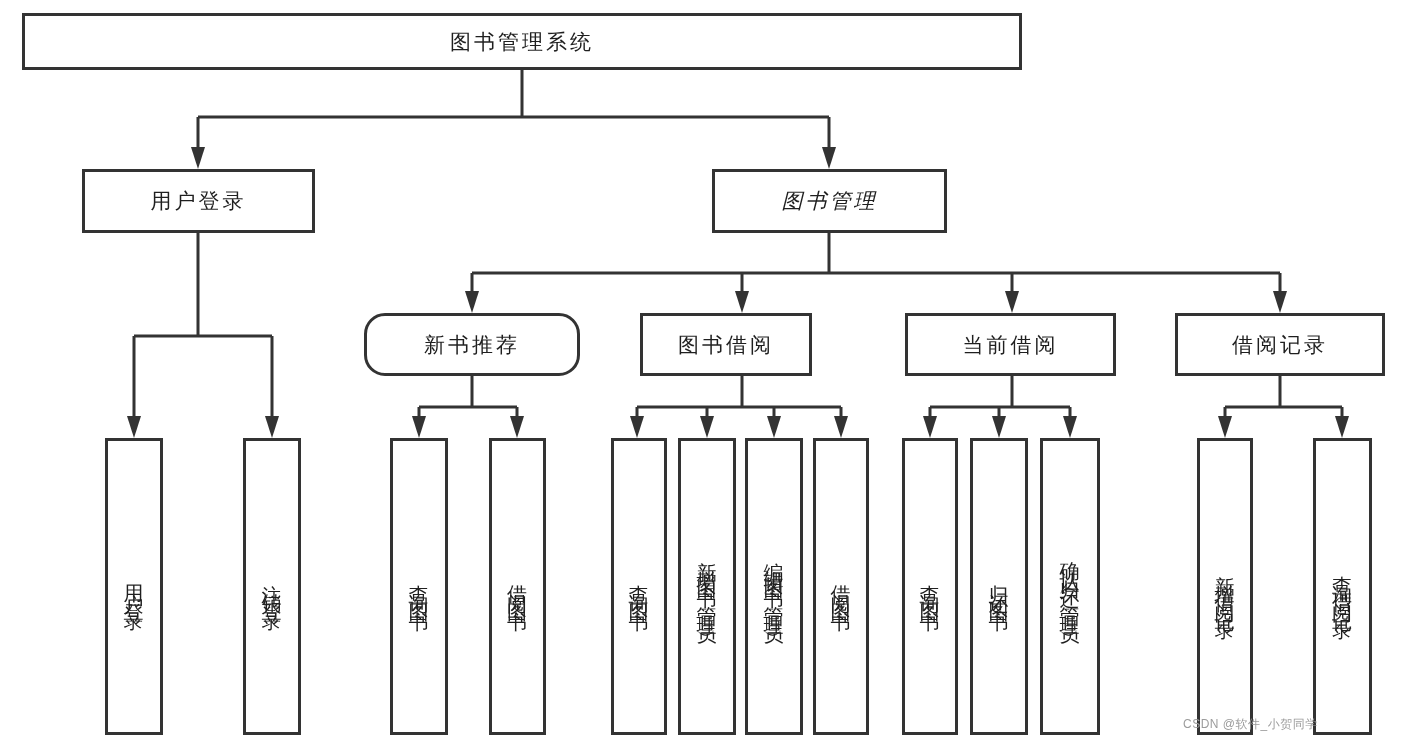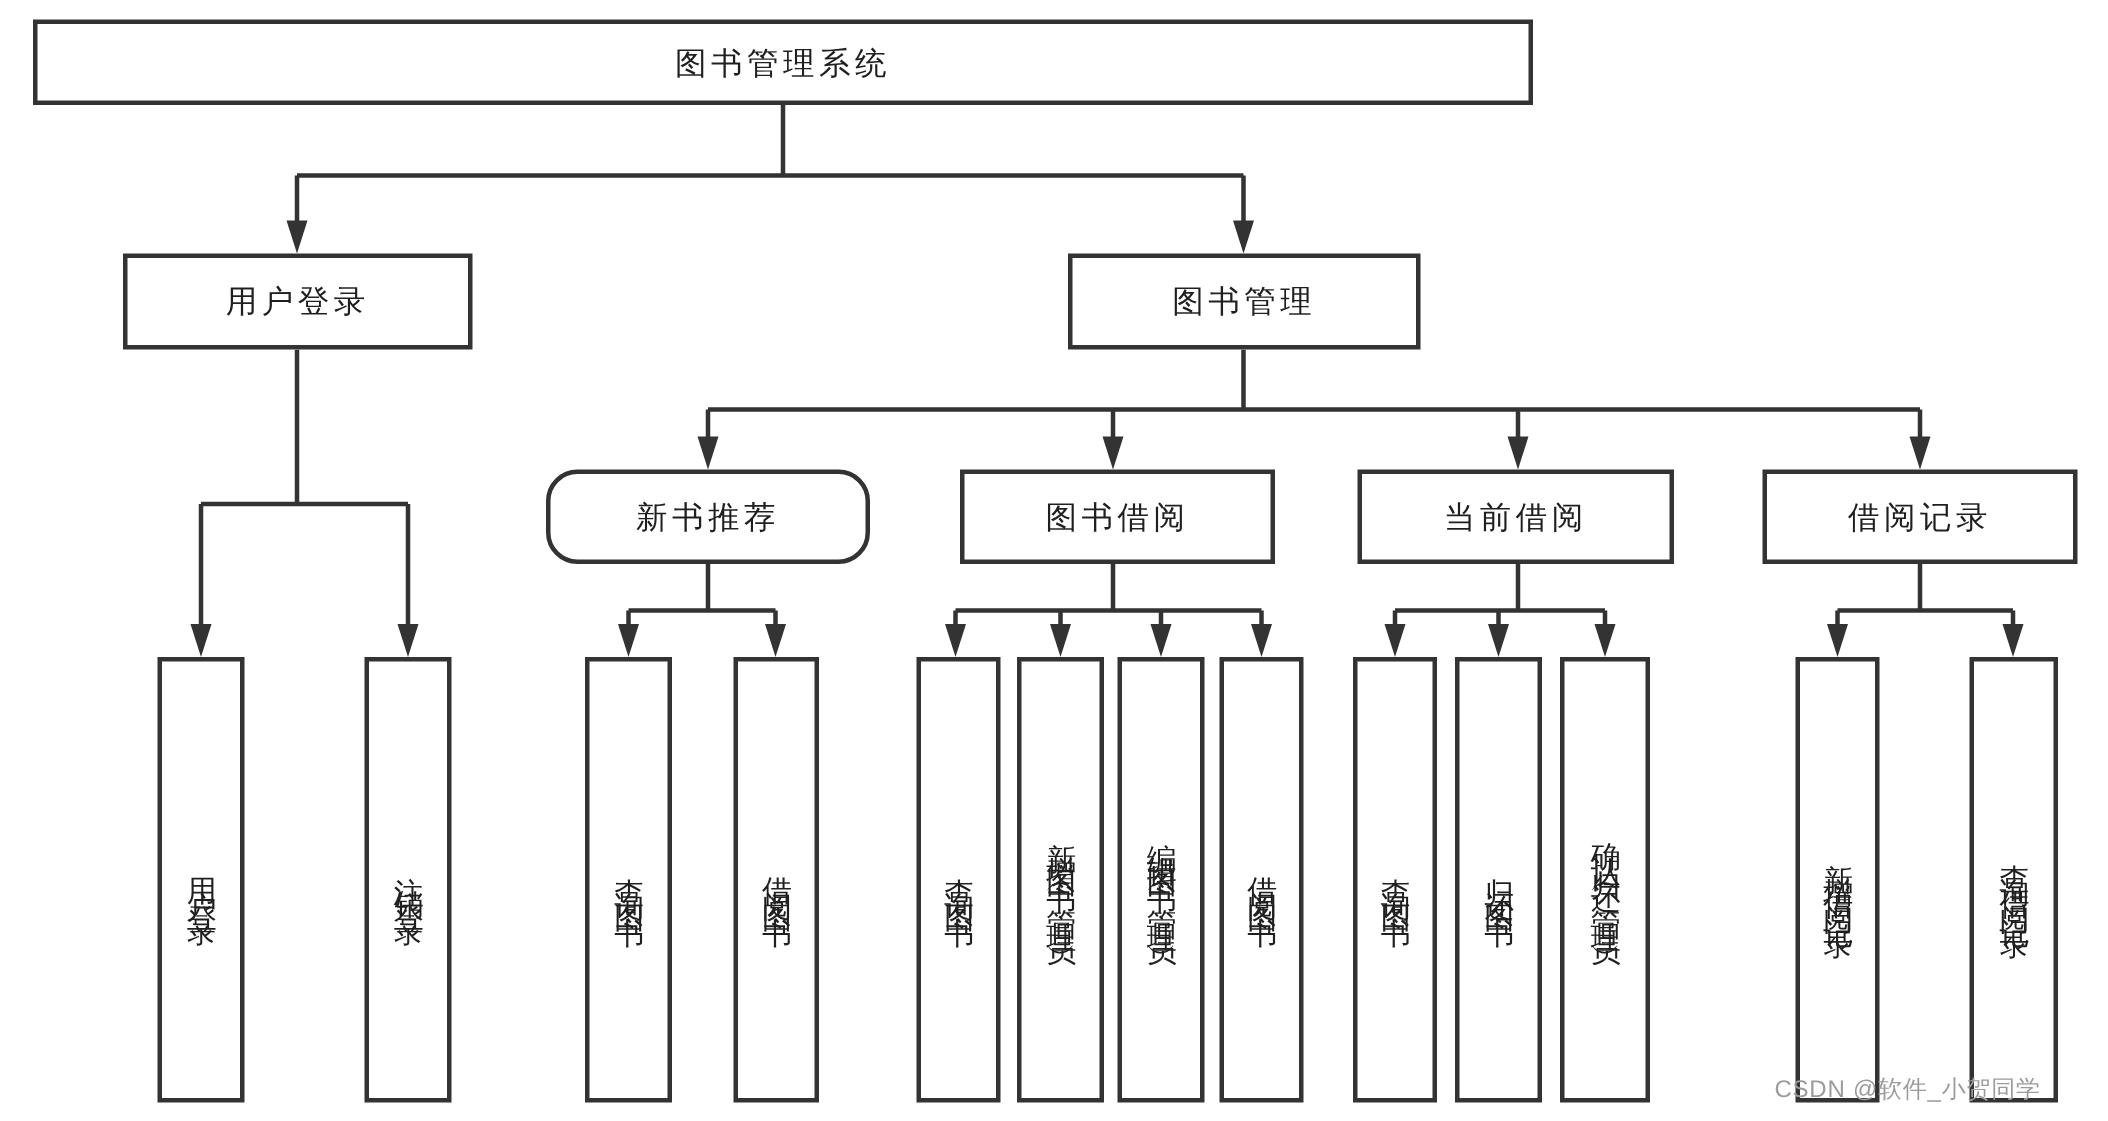--- a/index.html
+++ b/index.html
@@ -53,21 +53,21 @@
     font-size: 20px;
     letter-spacing: 9px;
     line-height: 1;
     color: var(--text, #1f1f1f);
     white-space: nowrap;
   }
   #watermark {
     position: absolute;
     left: 1183px;
     top: 716px;
-    font-size: 16px;
+    font-size: 12px;
     letter-spacing: 0.5px;
     color: var(--wm, #9c9c9c);
     white-space: nowrap;
     z-index: 5;
   }
 </style>
 </head>
 <body>
 
 <div id="stage" style="--bg: #ffffff; --line: #333333; --text: #1f1f1f; --wm: #9c9c9c;">
@@ -108,28 +108,28 @@
     <polygon points="1335,416 1349,416 1342,438"></polygon>
   </svg>
 
   <div class="node" style="left:22px; top:13px; width:1000px; height:57px;">
     <span class="hlabel">图书管理系统</span>
   </div>
 
   <div class="node" style="left:82px; top:169px; width:233px; height:64px;">
     <span class="hlabel">用户登录</span>
   </div>
-  <div class="node" style="left:712px; top:169px; width:235px; height:64px;">
+  <div class="node" style="left:712px; top:169px; width:235px; height:64px;font-style:italic;">
     <span class="hlabel">图书管理</span>
   </div>
 
   <div class="node" style="left:364px; top:313px; width:216px; height:63px;border-radius:21px;">
     <span class="hlabel">新书推荐</span>
   </div>
-  <div class="node" style="left:640px; top:313px; width:210px; height:63px;">
+  <div class="node" style="left:640px; top:313px; width:172px; height:63px;">
     <span class="hlabel">图书借阅</span>
   </div>
   <div class="node" style="left:905px; top:313px; width:211px; height:63px;font-family:Liberation Mono, monospace;">
     <span class="hlabel">当前借阅</span>
   </div>
   <div class="node" style="left:1175px; top:313px; width:210px; height:63px;text-align:right;">
     <span class="hlabel">借阅记录</span>
   </div>
 
   <div class="node leaf" style="left:105px; top:438px; width:58px; height:297px;">

